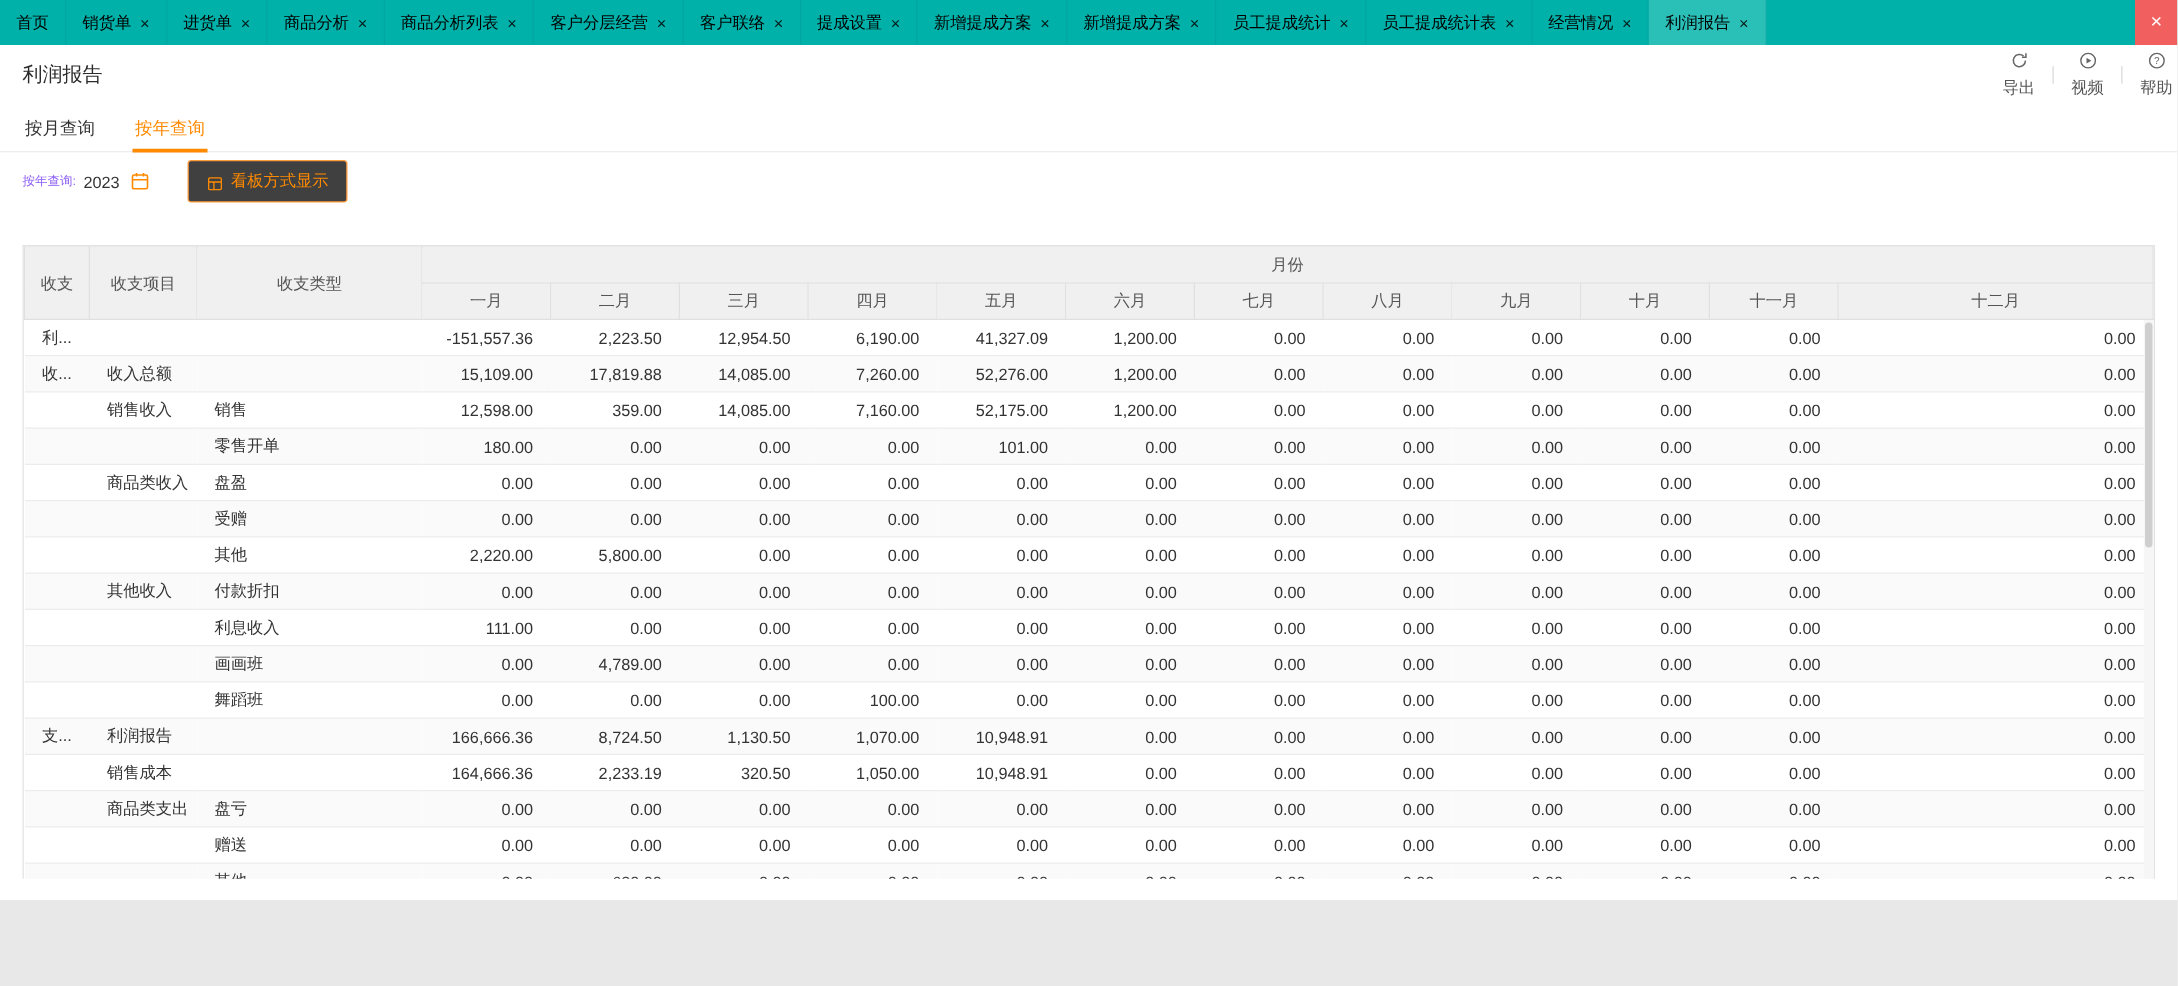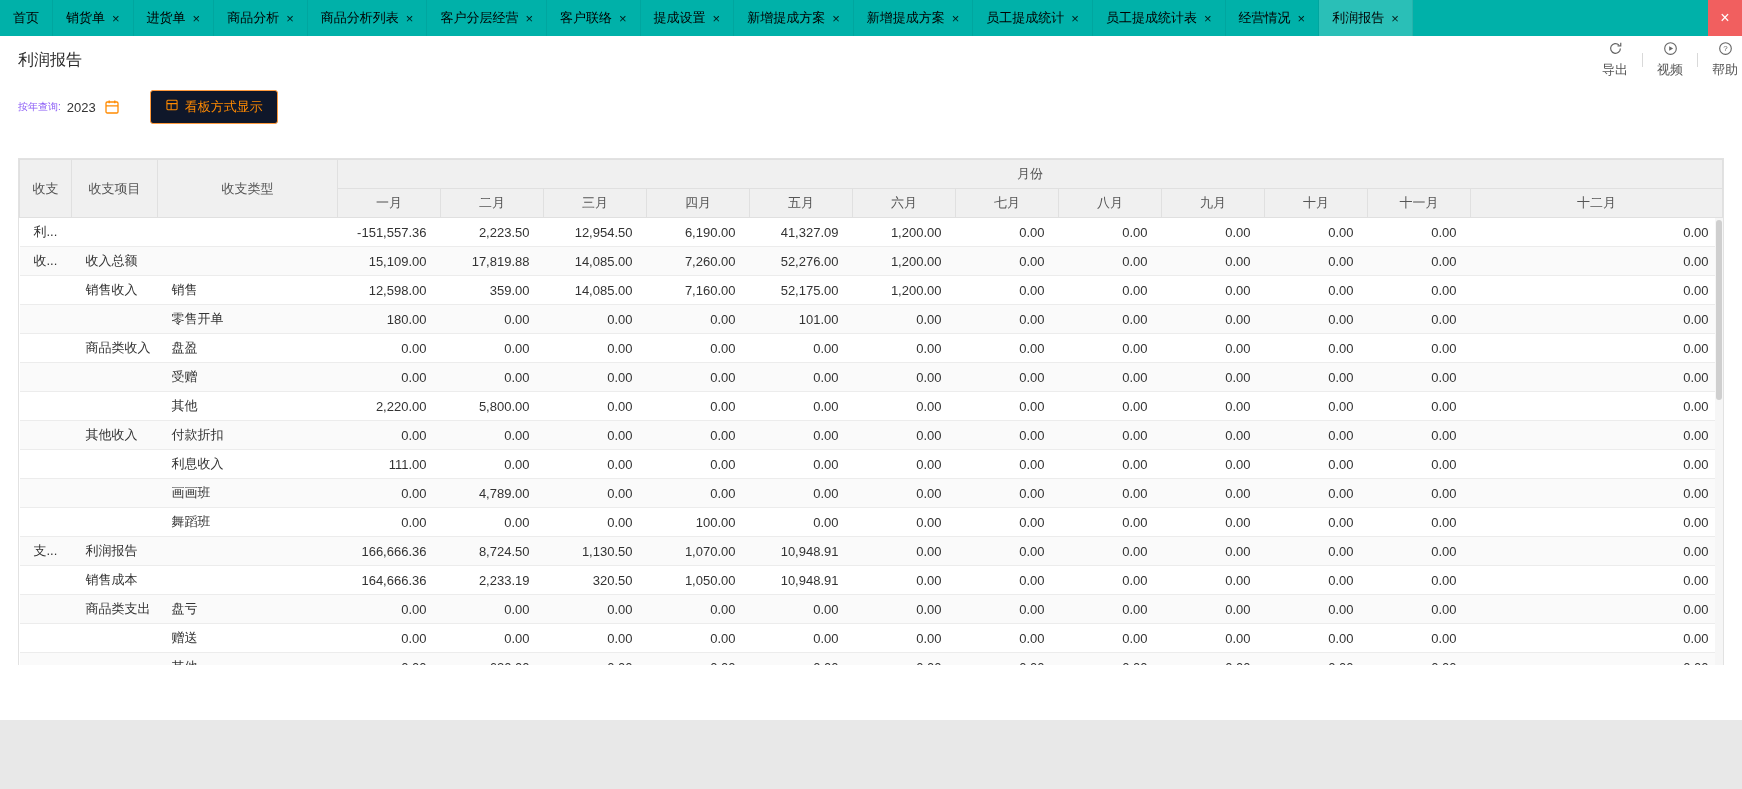--- a/index.html
+++ b/index.html
@@ -34,22 +34,22 @@
             cursor:pointer; padding:0 2px; }
   .subtab.active { color:#ff8a00; }
   .subtab.active::after { content:""; position:absolute; left:0; right:0; bottom:-1px; height:3px; background:#ff8a00; }
 
   
   .filter-row { display:flex; align-items:center; height:46px; padding:0 18px; background:#fff; }
   .filter-label { font-size:10px; color:#8b5cf6; }
   .filter-year { font-size:13px; color:#333; margin-left:6px; cursor:pointer; }
   .cal-btn { margin-left:8px; display:flex; cursor:pointer; }
   .cal-btn svg { width:16px; height:16px; display:block; }
-  .board-btn { margin-left:30px; display:inline-flex; align-items:flex-start; gap:6px;
-               border:1px solid #ff9a3d; background:#0f172a; color:#ff8a00; font-size:13px;
+  .board-btn { margin-left:30px; display:inline-flex; align-items:flex-end; gap:6px;
+               border:1px solid #ff9a3d; background:#404040; color:#ff8a00; font-size:13px;
                padding:7px 14px; border-radius:3px; cursor:pointer; font-family:inherit; }
   .board-btn svg { width:14px; height:14px; display:block; }
 
   
   .table-wrap { margin:28px 18px 0; height:507px; overflow:hidden; position:relative;
                 border:1px solid #e2e2e2; border-bottom:none; background:#fff; }
   table { width:100%; border-collapse:collapse; table-layout:fixed; }
   thead th { background:#f0f0f0; font-size:13px; font-weight:normal; color:#555;
              border:1px solid #e0e0e0; height:29px; text-align:center; padding:0 4px;
              white-space:nowrap; overflow:hidden; }
@@ -154,20 +154,24 @@
             <svg viewBox="0 0 16 16">
               <circle cx="8" cy="8" r="6.2" fill="none" stroke="#666" stroke-width="1.2"></circle>
               <text x="8" y="11" text-anchor="middle" font-size="8.5" fill="#666">?</text>
             </svg>
           </span>
           <span>帮助</span>
         </span>
       </div>
   </div>
 
+  <div class="subtabs" id="subtabs">
+      <div class="subtab">按月查询</div>
+      <div class="subtab active">按年查询</div>
+    </div>
 
   <div class="filter-row">
     <span class="filter-label">按年查询:</span>
     <span class="filter-year">2023</span>
     <span class="cal-btn" id="calendar-icon">
         <svg viewBox="0 0 16 16">
           <rect x="2" y="3" width="12" height="11" rx="1.2" fill="none" stroke="#ff8a00" stroke-width="1.3"></rect>
           <path d="M2 6.8h12M5.2 1.4v2.8M10.8 1.4v2.8" stroke="#ff8a00" stroke-width="1.3" fill="none"></path>
         </svg>
       </span>

